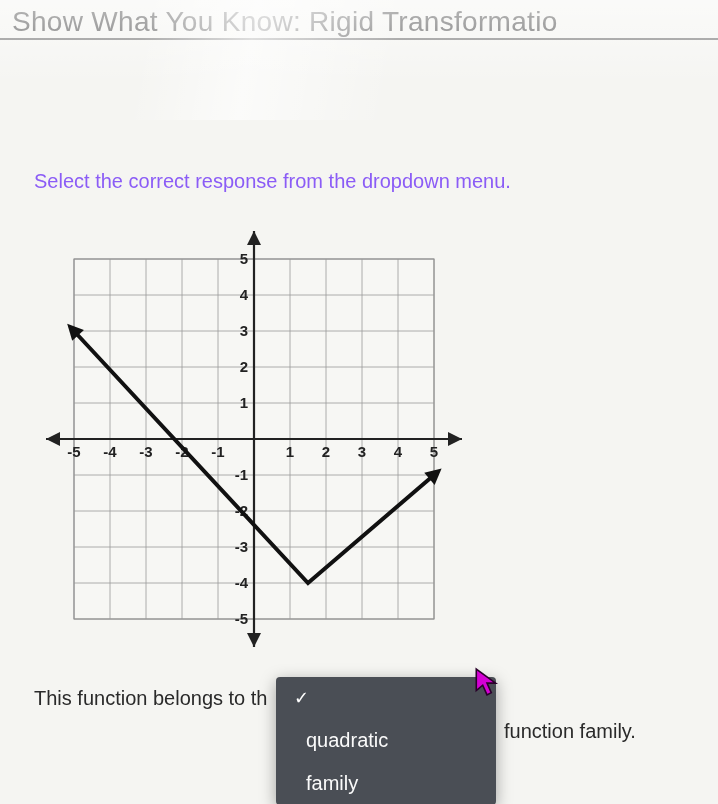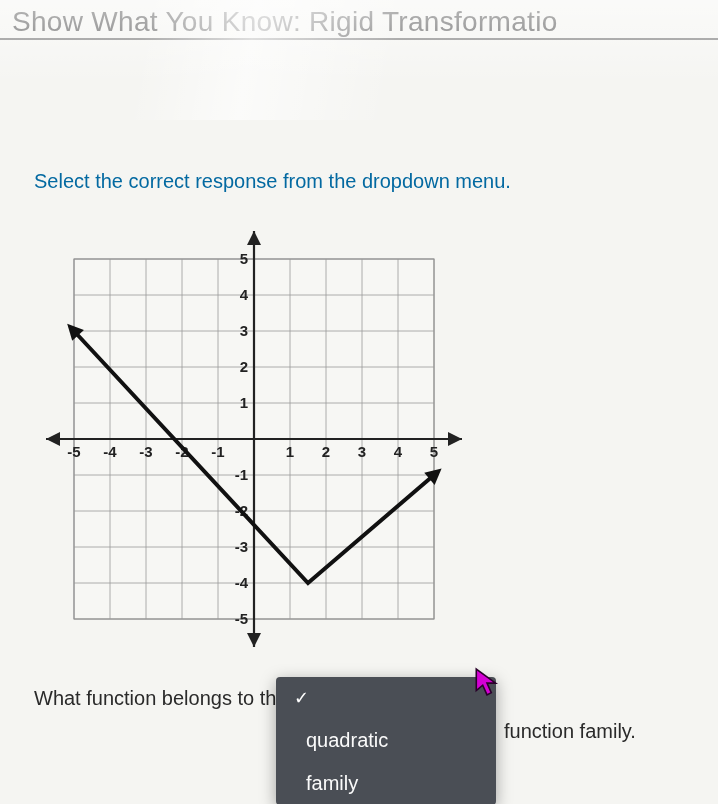--- a/index.html
+++ b/index.html
@@ -23,21 +23,21 @@
   .glare {
     position: absolute;
     top: 0; left: 0;
     width: 718px; height: 120px;
     background: linear-gradient(180deg, rgba(255,255,255,0.55), rgba(255,255,255,0) 70%),
                 linear-gradient(100deg, rgba(255,255,255,0) 20%, rgba(255,255,255,0.6) 35%, rgba(255,255,255,0) 55%);
     pointer-events: none;
   }
   .prompt {
     font-size: 20px;
-    color: #0369a1;
+    color: #8b5cf6;
     margin: 130px 0 0 34px;
   }
   .graph-wrap {
     position: relative;
     width: 440px;
     height: 440px;
     margin: 26px 0 0 34px;
   }
   .graph-svg { width: 100%; height: 100%; display: block; }
   .sentence-row {
@@ -150,21 +150,21 @@
       <text x="214" y="117" font-size="15" font-weight="bold" fill="#222" text-anchor="end">3</text>
       <text x="214" y="81" font-size="15" font-weight="bold" fill="#222" text-anchor="end">4</text>
       <text x="214" y="45" font-size="15" font-weight="bold" fill="#222" text-anchor="end">5</text>
       <path d="M40 112 L274 364 L400 256 " fill="none" stroke="#111" stroke-width="4" stroke-linejoin="miter"></path>
       <polygon points="33.19548900632722,104.67206508373701 38.22035866319327,121.84036974469602 49.94505452921406,110.95315215481956" fill="#111"></polygon>
       <polygon points="407.592566023653,249.49208626544032 390.2381293981605,253.8306954218134 400.65079137345595,265.97880105965817" fill="#111"></polygon>
     </svg>
 </div>
 
 <div class="sentence-row">
-  <span class="sentence-left">What function belongs to th</span>
+  <span class="sentence-left">This function belongs to th</span>
 
   <div class="dropdown-open">
     <div class="dropdown-selected">
       <span class="dropdown-check">✓</span>
       <span></span>
     </div>
     <div class="dropdown-option">quadratic</div>
     <div class="dropdown-option">family</div>
   </div>
 

